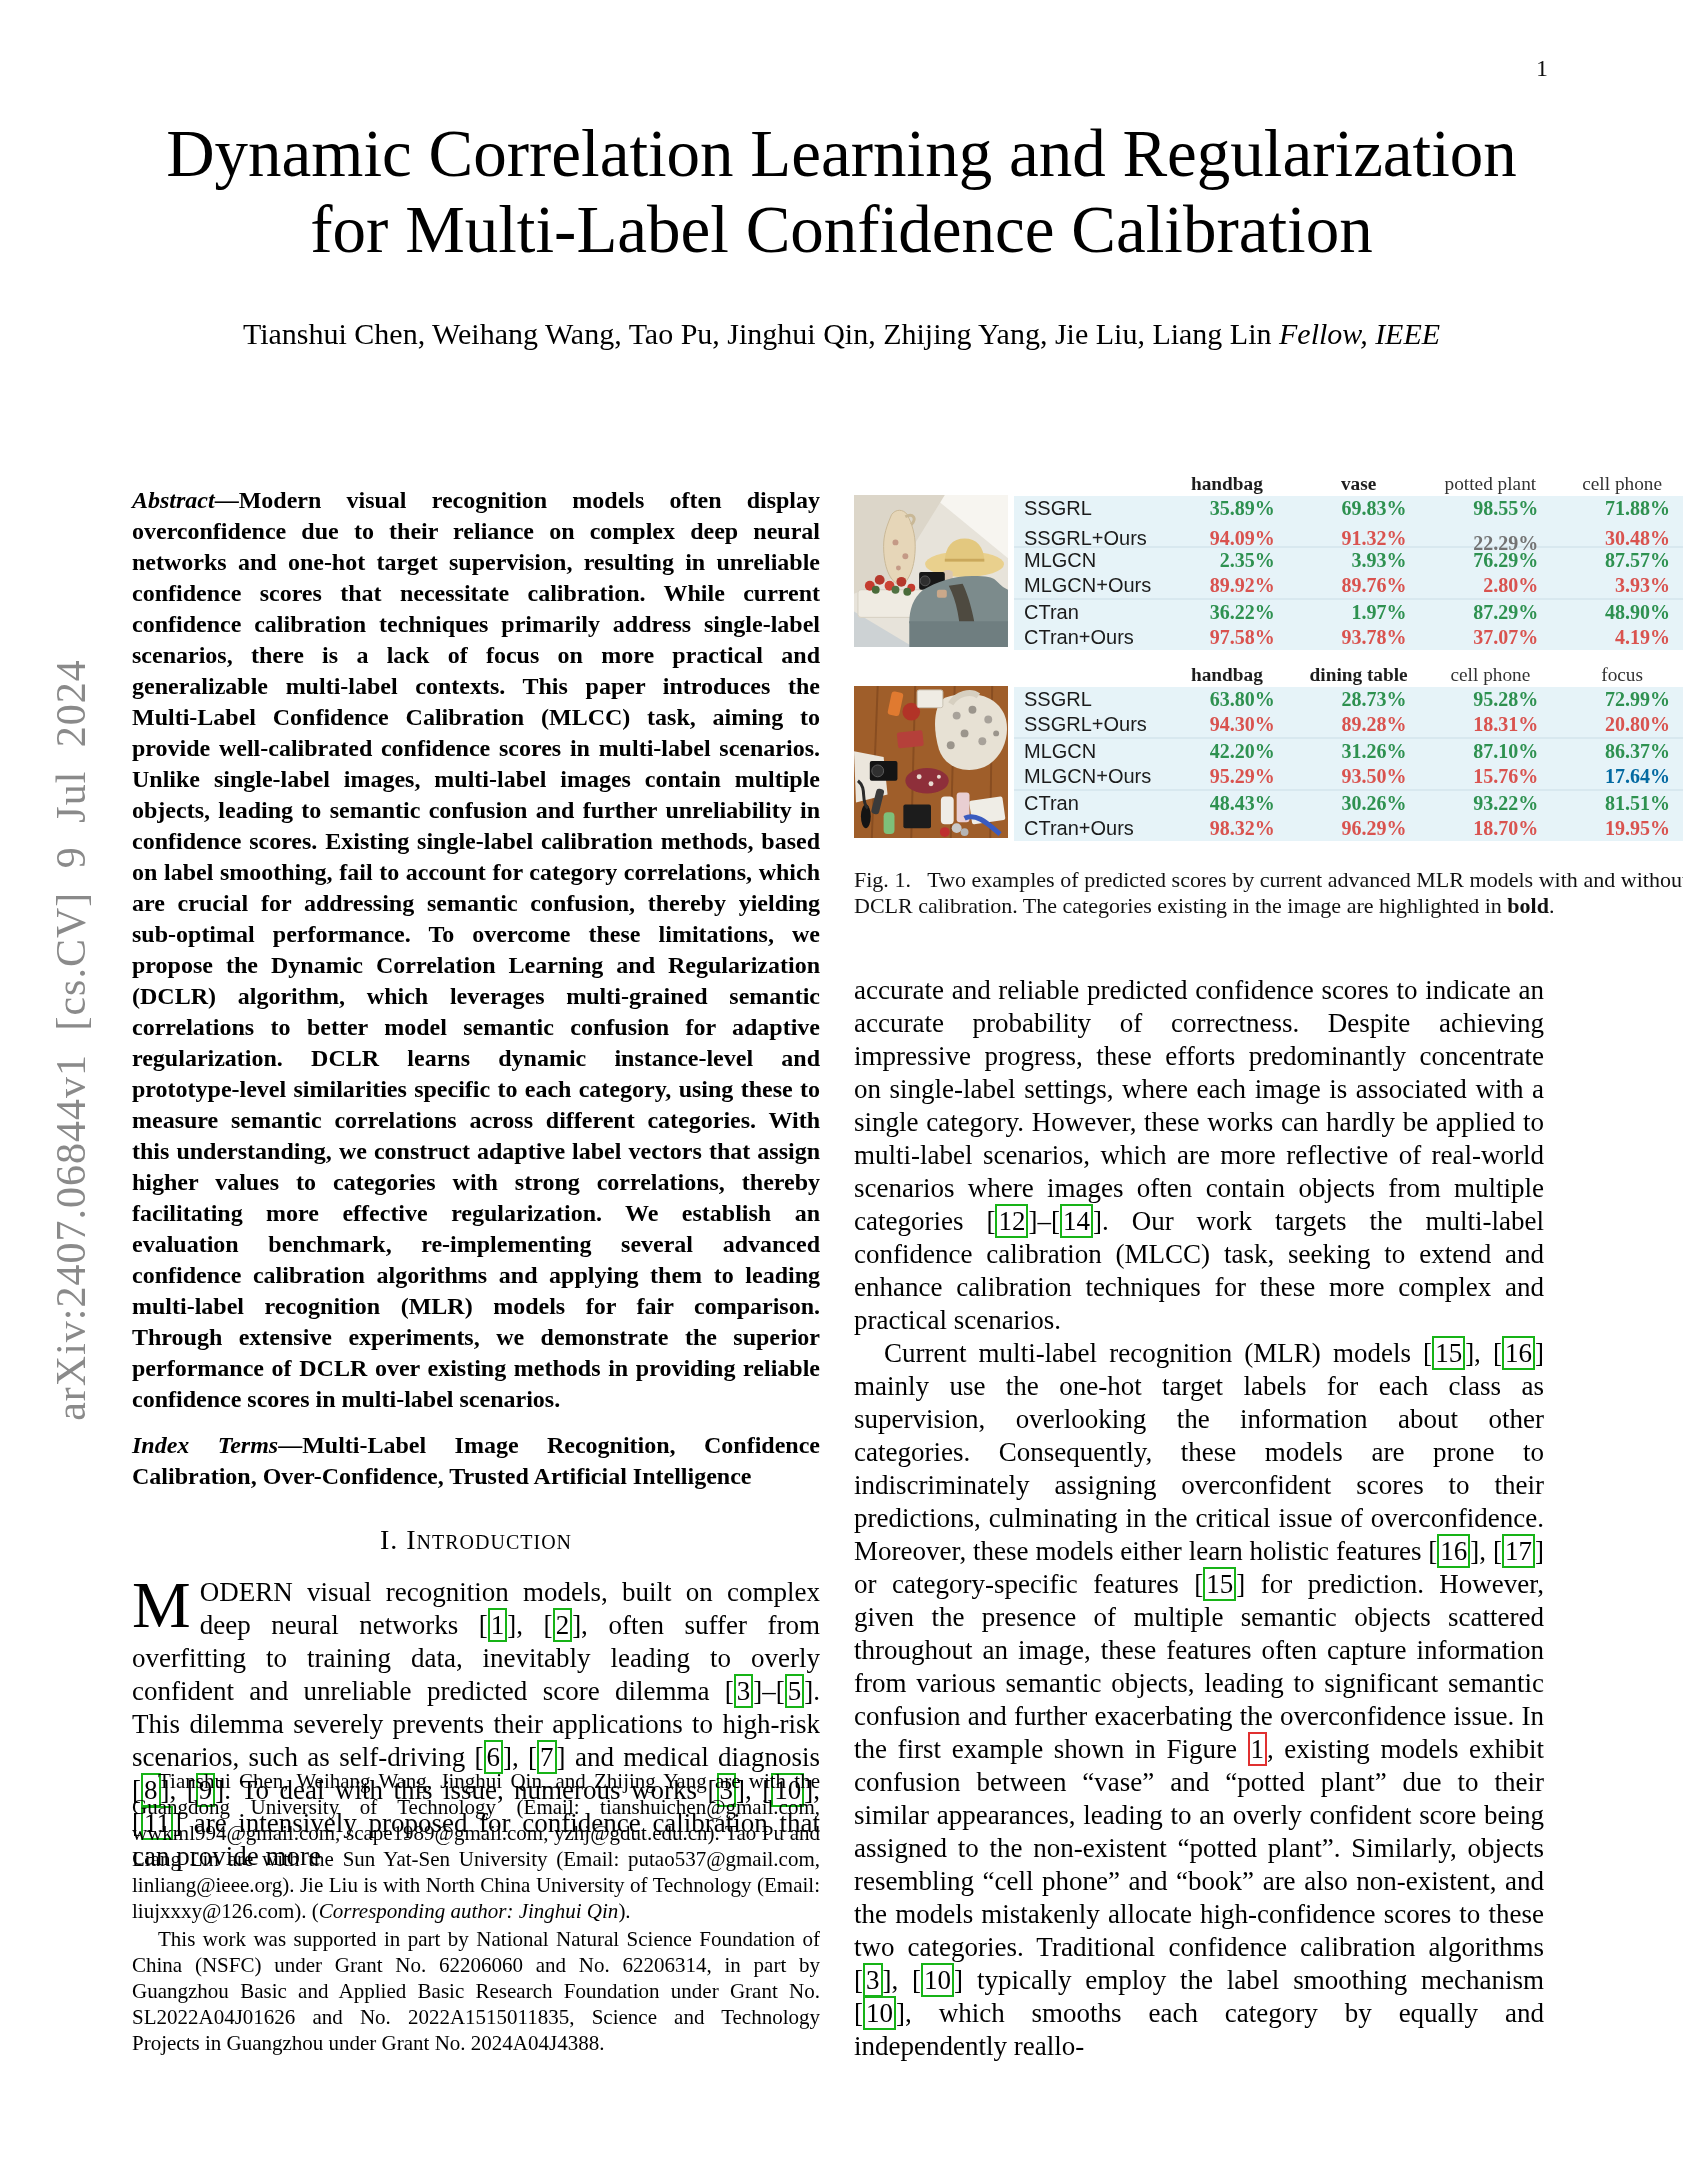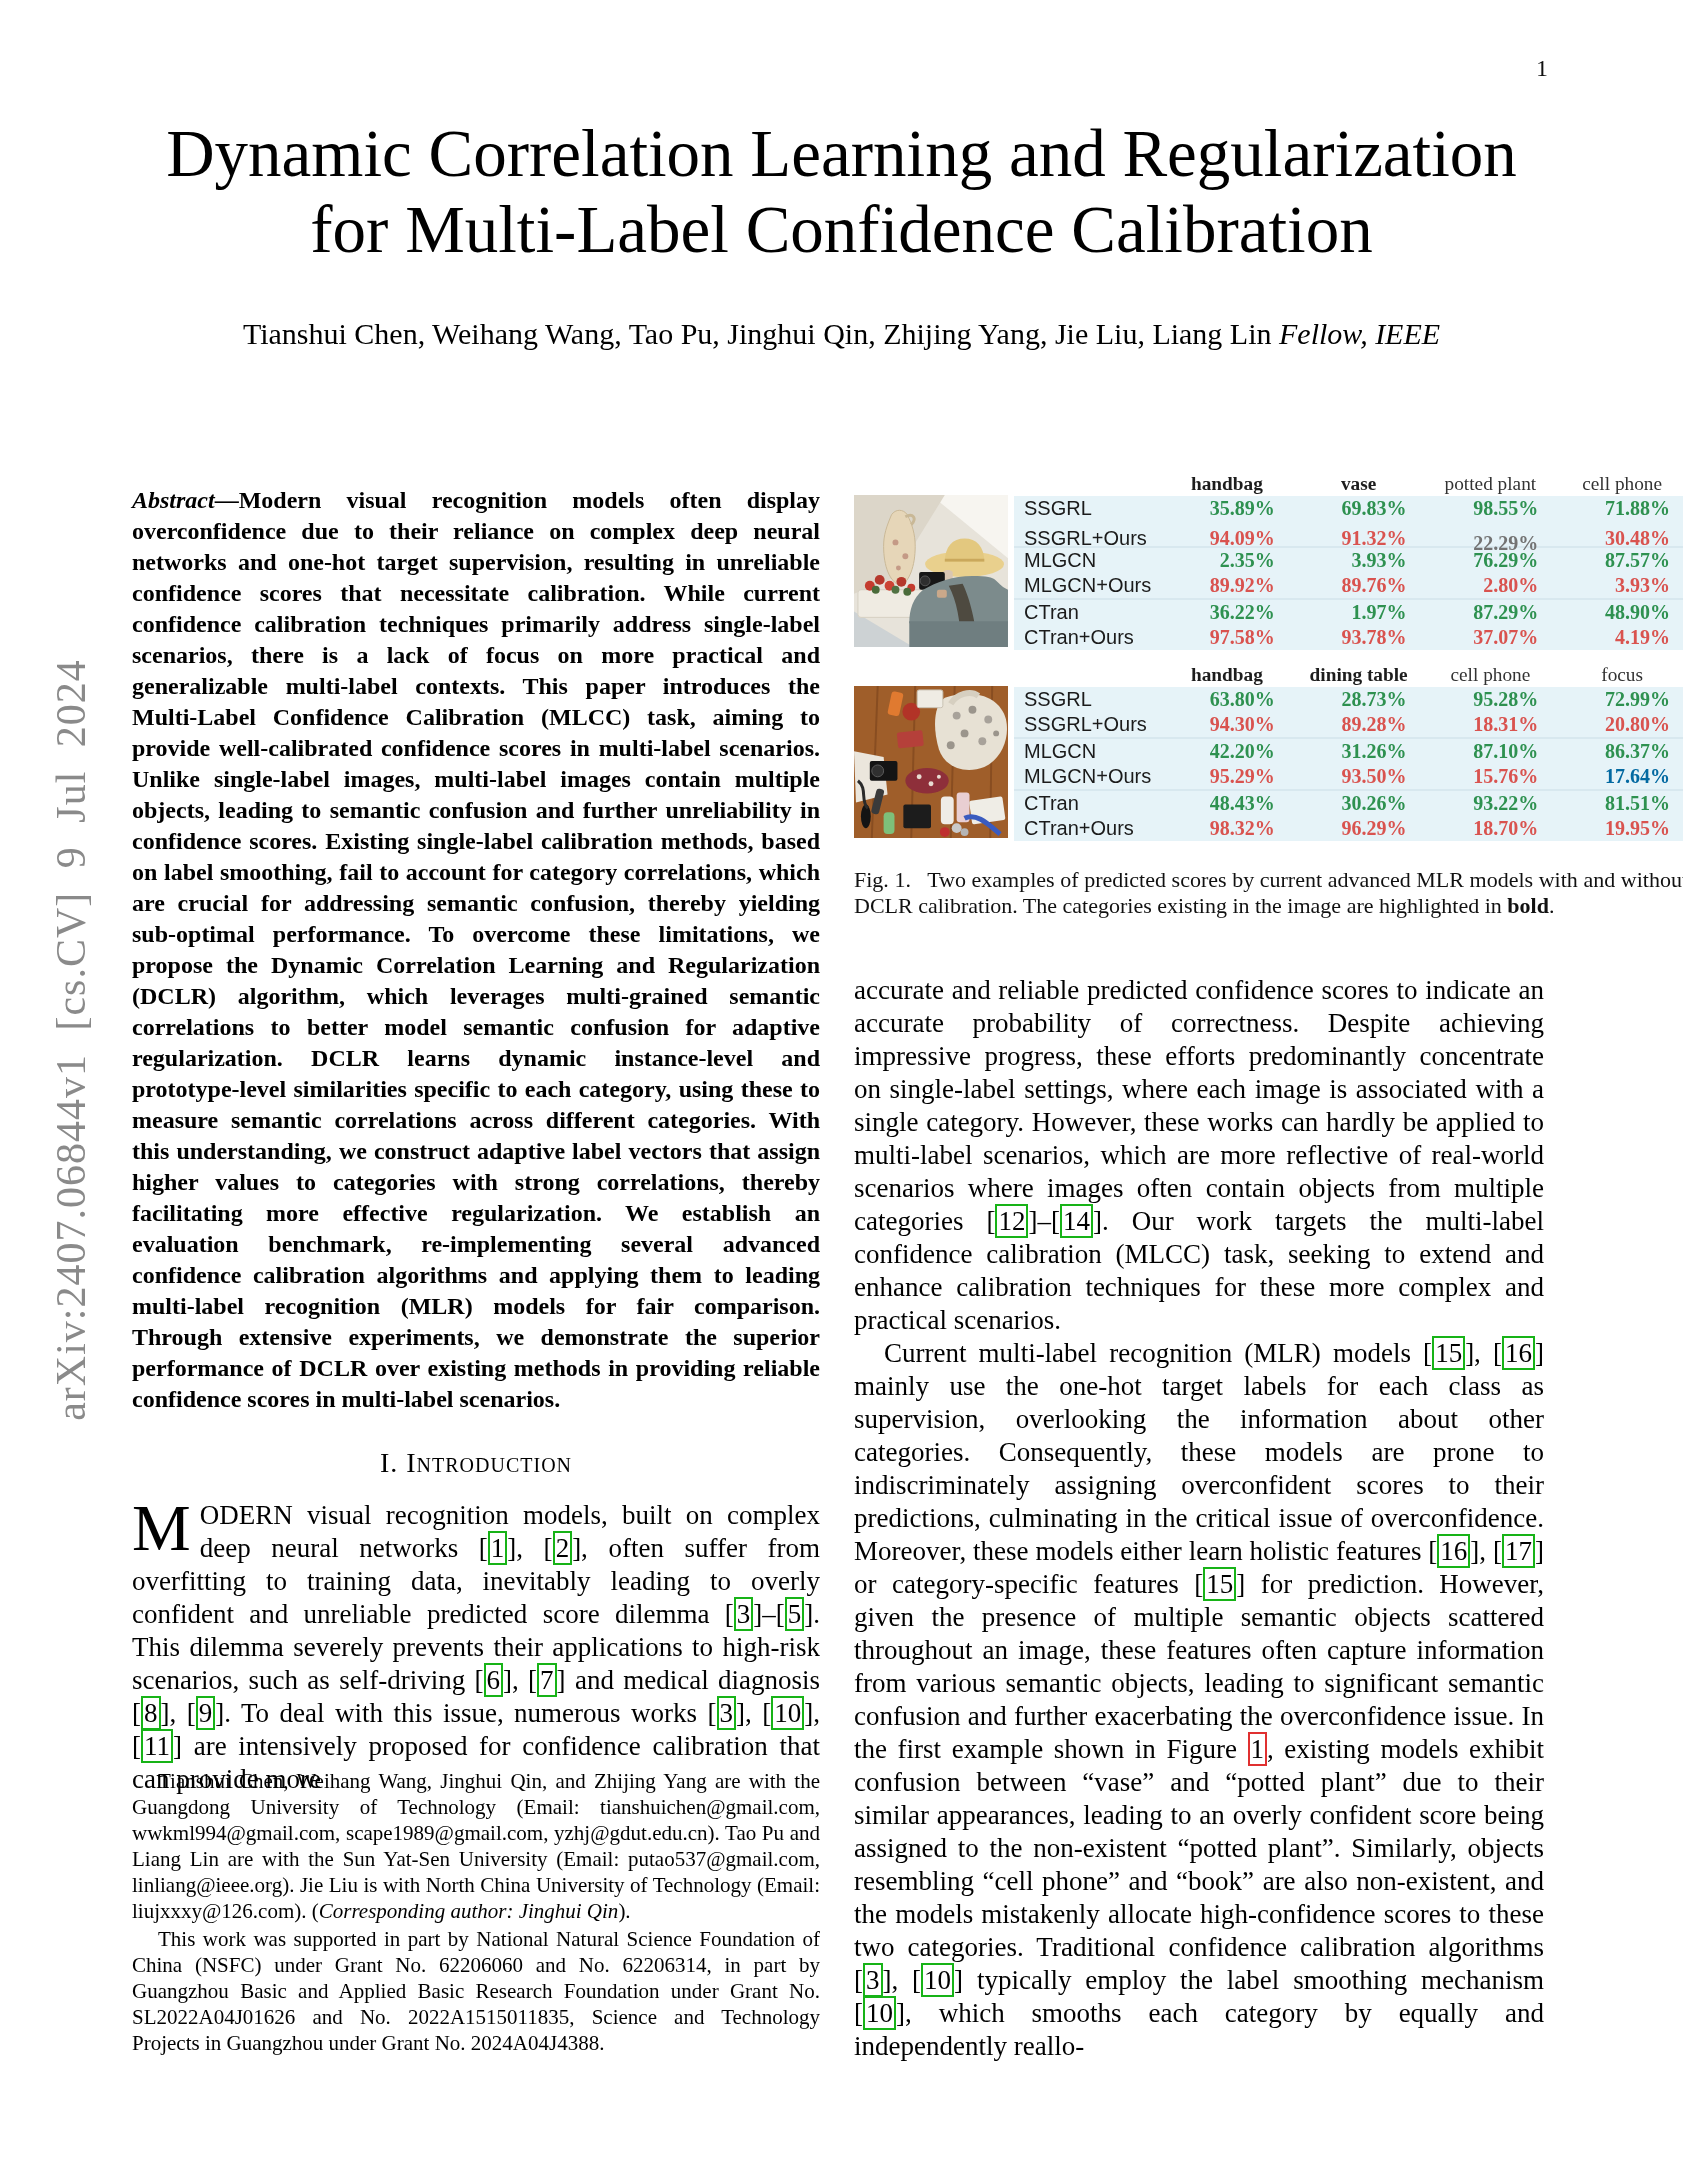--- a/index.html
+++ b/index.html
@@ -64,20 +64,21 @@
 
   <div class="title">
     <div>Dynamic Correlation Learning and Regularization</div>
     <div>for Multi-Label Confidence Calibration</div>
   </div>
 
   <div class="authors">Tianshui Chen, Weihang Wang, Tao Pu, Jinghui Qin, Zhijing Yang, Jie Liu, Liang Lin <span class="seg-i">Fellow, IEEE</span></div>
 
   <div class="col-left">
     <p class="abstract-par"><span class="seg-bi">Abstract</span>—Modern visual recognition models often display overconfidence due to their reliance on complex deep neural networks and one-hot target supervision, resulting in unreliable confidence scores that necessitate calibration. While current confidence calibration techniques primarily address single-label scenarios, there is a lack of focus on more practical and generalizable multi-label contexts. This paper introduces the Multi-Label Confidence Calibration (MLCC) task, aiming to provide well-calibrated confidence scores in multi-label scenarios. Unlike single-label images, multi-label images contain multiple objects, leading to semantic confusion and further unreliability in confidence scores. Existing single-label calibration methods, based on label smoothing, fail to account for category correlations, which are crucial for addressing semantic confusion, thereby yielding sub-optimal performance. To overcome these limitations, we propose the Dynamic Correlation Learning and Regularization (DCLR) algorithm, which leverages multi-grained semantic correlations to better model semantic confusion for adaptive regularization. DCLR learns dynamic instance-level and prototype-level similarities specific to each category, using these to measure semantic correlations across different categories. With this understanding, we construct adaptive label vectors that assign higher values to categories with strong correlations, thereby facilitating more effective regularization. We establish an evaluation benchmark, re-implementing several advanced confidence calibration algorithms and applying them to leading multi-label recognition (MLR) models for fair comparison. Through extensive experiments, we demonstrate the superior performance of DCLR over existing methods in providing reliable confidence scores in multi-label scenarios.</p>
+    <p class="index-par"><span class="seg-bi">Index Terms</span>—Multi-Label Image Recognition, Confidence Calibration, Over-Confidence, Trusted Artificial Intelligence</p>
     <div class="section-heading">I. Introduction</div>
     <p class="body-par"><span class="seg-dropcap">M</span>ODERN visual recognition models, built on complex deep neural networks [<span class="seg-cite">1</span>], [<span class="seg-cite">2</span>], often suffer from overfitting to training data, inevitably leading to overly confident and unreliable predicted score dilemma [<span class="seg-cite">3</span>]–[<span class="seg-cite">5</span>]. This dilemma severely prevents their applications to high-risk scenarios, such as self-driving [<span class="seg-cite">6</span>], [<span class="seg-cite">7</span>] and medical diagnosis [<span class="seg-cite">8</span>], [<span class="seg-cite">9</span>]. To deal with this issue, numerous works [<span class="seg-cite">3</span>], [<span class="seg-cite">10</span>], [<span class="seg-cite">11</span>] are intensively proposed for confidence calibration that can provide more</p>
   </div>
 
   <div class="footnotes">
     <p class="footnote-par">Tianshui Chen, Weihang Wang, Jinghui Qin, and Zhijing Yang are with the Guangdong University of Technology (Email: tianshuichen@gmail.com, wwkml994@gmail.com, scape1989@gmail.com, yzhj@gdut.edu.cn). Tao Pu and Liang Lin are with the Sun Yat-Sen University (Email: putao537@gmail.com, linliang@ieee.org). Jie Liu is with North China University of Technology (Email: liujxxxy@126.com). (<span class="seg-i">Corresponding author: Jinghui Qin</span>).</p>
     <p class="footnote-par">This work was supported in part by National Natural Science Foundation of China (NSFC) under Grant No. 62206060 and No. 62206314, in part by Guangzhou Basic and Applied Basic Research Foundation under Grant No. SL2022A04J01626 and No. 2022A1515011835, Science and Technology Projects in Guangzhou under Grant No. 2024A04J4388.</p>
   </div>
 
   <div class="col-right">

